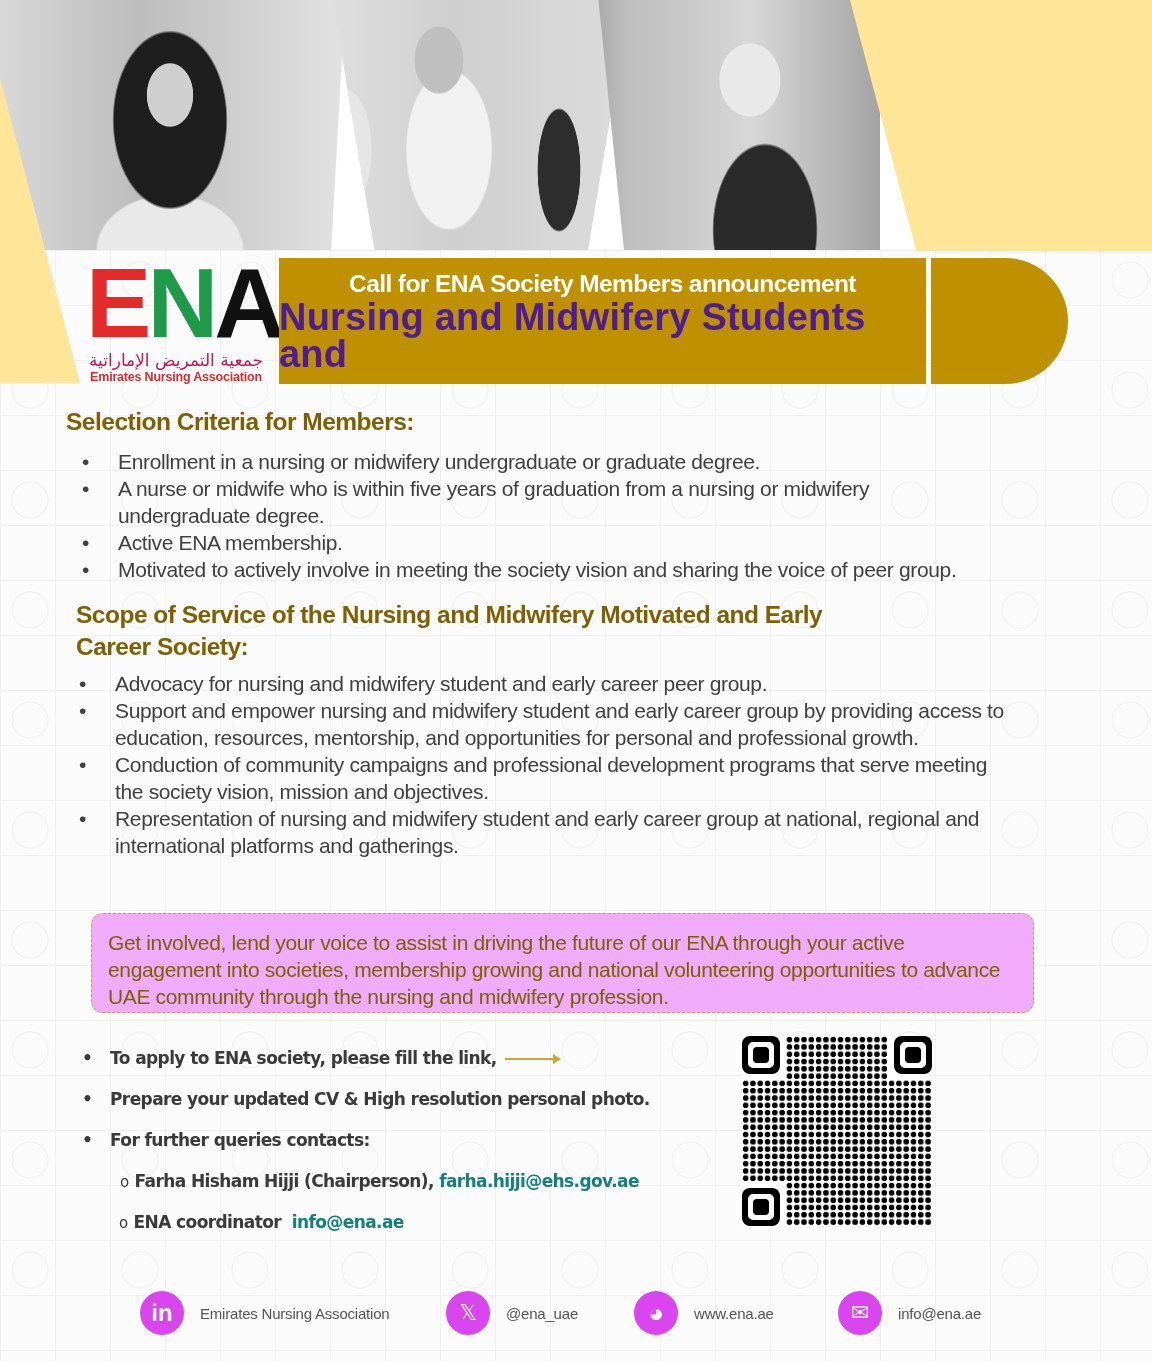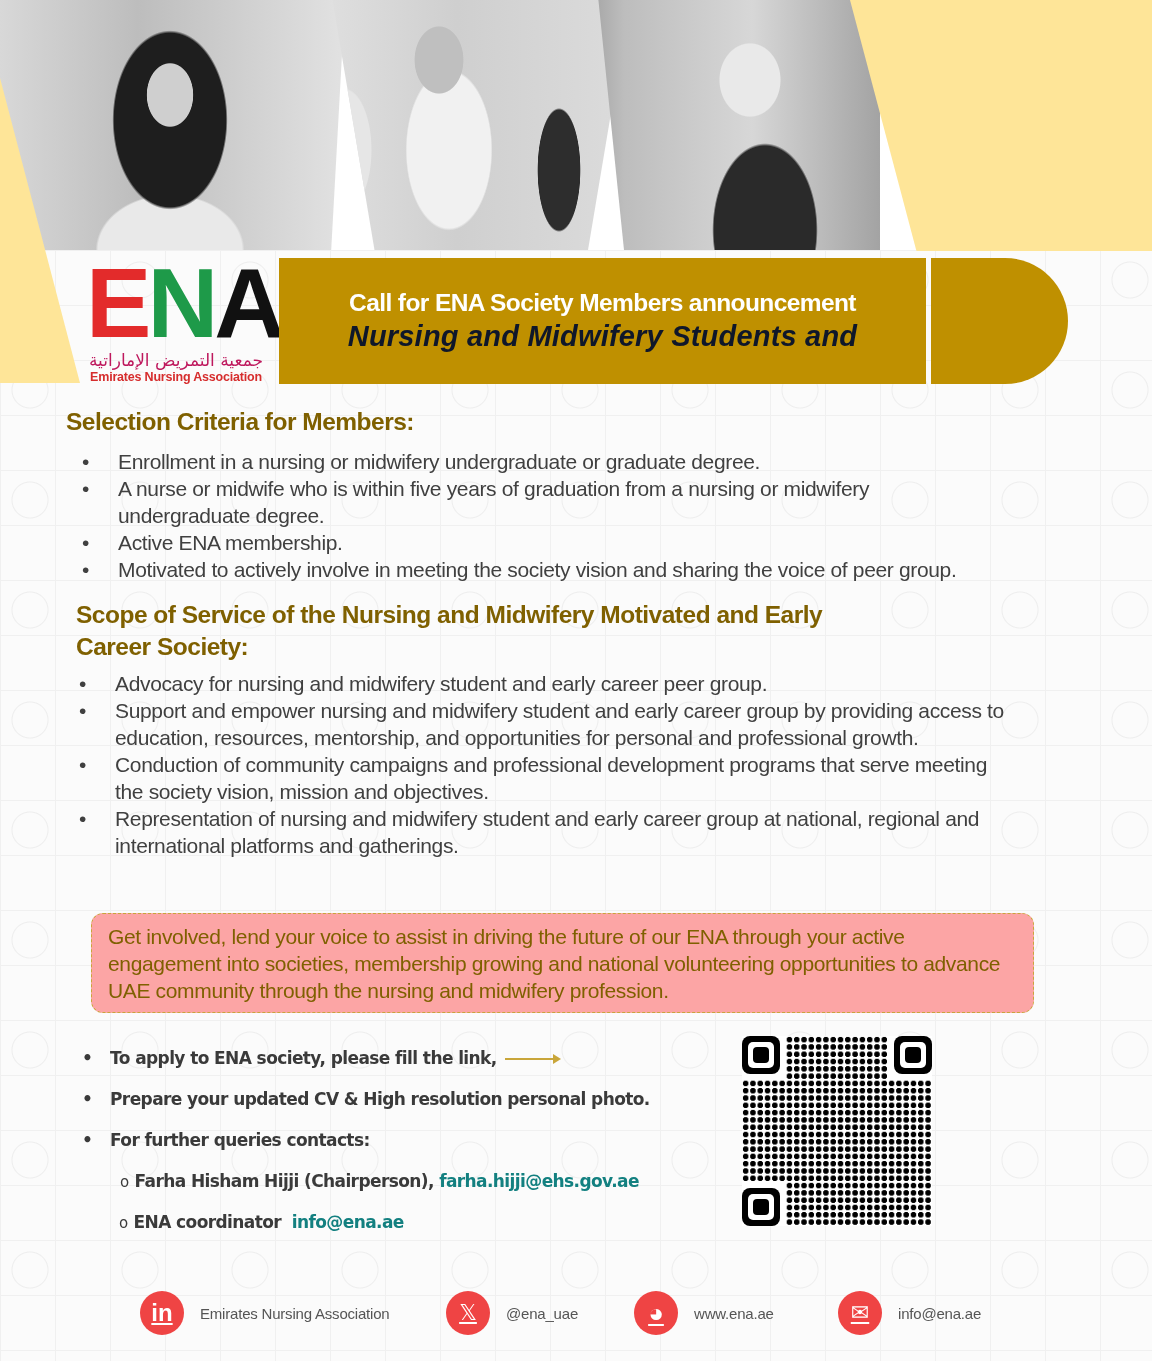--- a/index.html
+++ b/index.html
@@ -92,21 +92,21 @@
   }
   .title-box {
     position: absolute; left: 279px; top: 258px; width: 647px; height: 126px;
     background: #bf9000;
     display: flex; flex-direction: column; align-items: center; justify-content: center;
   }
   .title-line1 {
     color: #ffffff; font-weight: bold; font-size: 24.5px; letter-spacing: -0.6px; line-height: 30px;
   }
   .title-line2 {
-    color: #0f172a; font-weight: bold; font-size: 29px; line-height: 37px; letter-spacing: 0.2px; font-style: italic;
+    color: #4c1d95; font-weight: bold; font-size: 38px; line-height: 37px; letter-spacing: 0.2px;
   }
   .title-cap {
     position: absolute; left: 931px; top: 258px; width: 137px; height: 126px;
     background: #bf9000; border-radius: 0 63px 63px 0;
   }
   
   .section-heading {
     position: absolute; color: #7f6000; font-weight: bold; font-size: 24.5px; letter-spacing: -0.5px;
   }
   .bullets {
@@ -114,22 +114,22 @@
   }
   .bullets li { position: relative; line-height: 27px; }
   .bullets li::before {
     content: "•"; position: absolute; left: -36px; top: 0; color: #404040;
   }
   .crit { left: 118px; top: 448px; width: 960px; }
   .scope { left: 115px; top: 670px; width: 940px; }
   
   .callout {
     position: absolute; left: 91px; top: 913px; width: 943px; height: 100px;
-    background: #fca5a5; border: 1.5px dashed #c9a63a; border-radius: 12px;
-    padding: 9px 16px; color: #7f6000; font-size: 21px; line-height: 27px; letter-spacing: -0.35px;
+    background: #f0abfc; border: 1.5px dashed #c9a63a; border-radius: 12px;
+    padding: 15px 16px; color: #7f6000; font-size: 21px; line-height: 27px; letter-spacing: -0.35px;
   }
   
   .apply {
     position: absolute; left: 110px; top: 1044px; width: 620px; list-style: none;
     font-family: "DejaVu Sans", sans-serif; font-weight: bold; font-size: 17px; color: #3a3a3a;
     letter-spacing: -0.6px;
   }
   .apply li { position: relative; height: 41px; line-height: 28px; }
   .apply li.bul::before { content: "•"; position: absolute; left: -28px; top: 0; }
   .apply li.sub { padding-left: 10px; }
@@ -163,22 +163,22 @@
     background-size: 7.3px 7.3px;
     -webkit-mask-image:
       linear-gradient(90deg, #000 0 10%, transparent 10% 22%, #000 22% 38%, transparent 38% 45%, #000 45% 62%, transparent 62% 70%, #000 70% 100%),
       linear-gradient(#000 0 100%);
   }
   .qr-blank { position: absolute; background: #fff; }
   
   .footer { position: absolute; left: 140px; top: 1290px; width: 900px; height: 46px; }
   .f-item { position: absolute; top: 0; display: flex; align-items: center; height: 46px; }
   .f-icon {
-    width: 44px; height: 44px; border-radius: 50%; background: #ef4444; color: #fff;
-    display: flex; align-items: center; justify-content: center; font-weight: bold; text-decoration: underline;
+    width: 44px; height: 44px; border-radius: 50%; background: #d946ef; color: #fff;
+    display: flex; align-items: center; justify-content: center; font-weight: bold;
   }
   .f-label { font-size: 15px; color: #555; margin-left: 16px; letter-spacing: -0.2px; }
 </style>
 </head>
 <body>
 
 <div class="bg-pattern"></div>
 
 <div class="photos">
   <div class="photo photo-1"></div>

